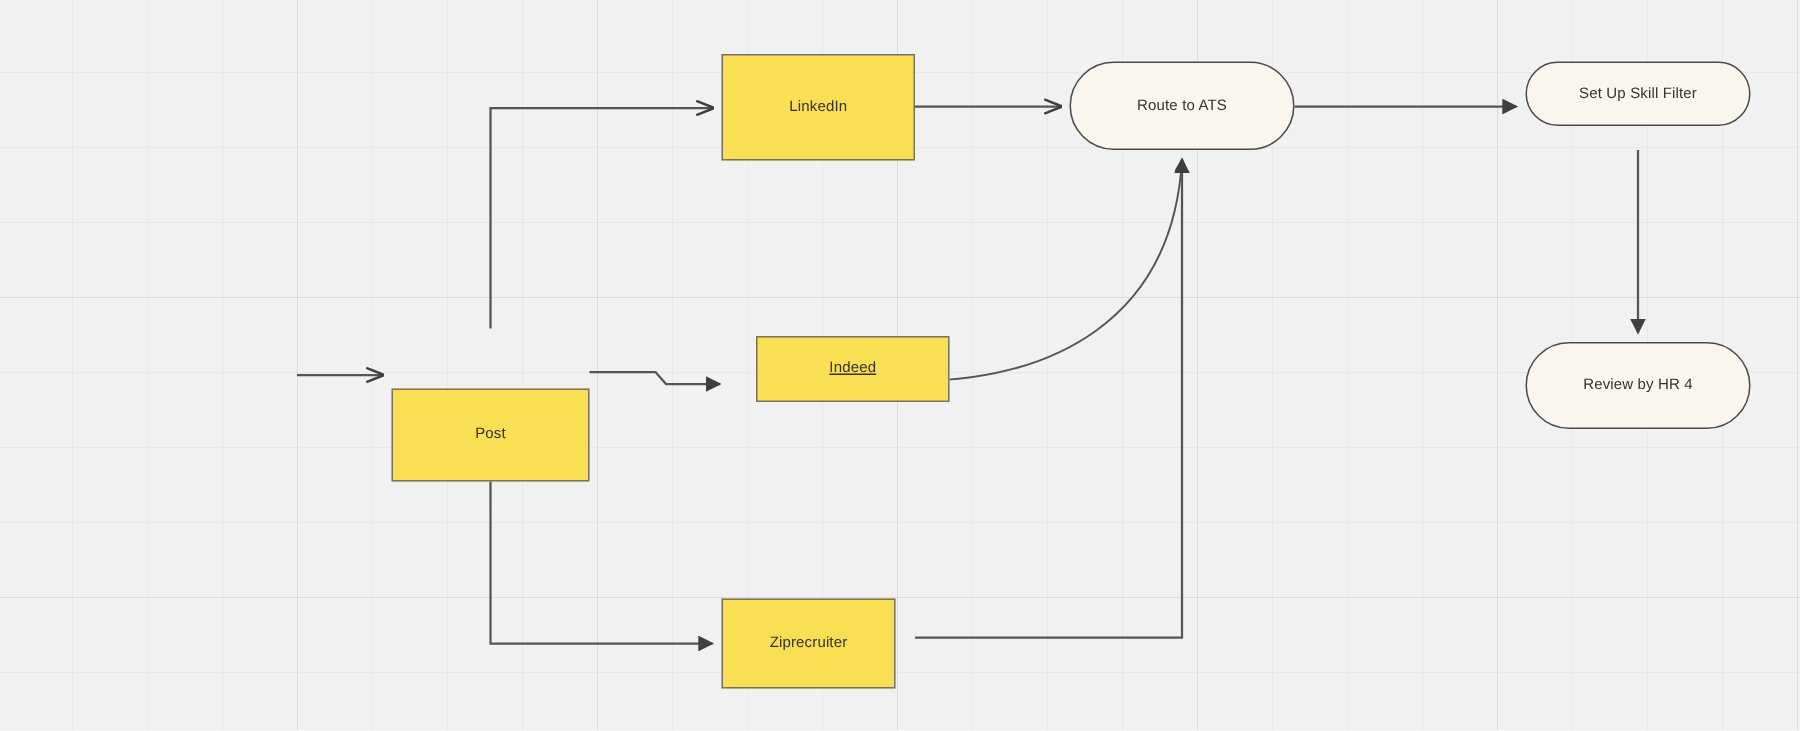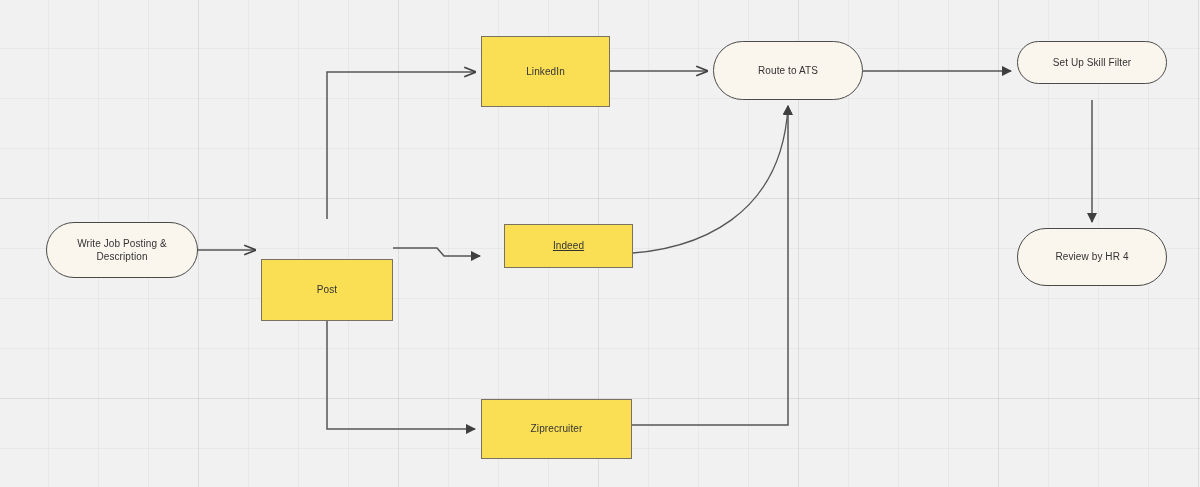--- a/index.html
+++ b/index.html
@@ -90,38 +90,34 @@
 
       <path d="M 610 425 L 788 425 L 788 106" marker-end="url(#arrow)"></path>
 
       <path d="M 863 71 L 1011 71" marker-end="url(#arrow)"></path>
 
       <path d="M 1092 100 L 1092 222" marker-end="url(#arrow)"></path>
 
     </g>
   </svg>
 
-  <div class="node node-terminal" style="left:46px; top:222px; width:152px; height:56px;">
-    <span class="node-label">Write Job Posting &amp;
-Description</span>
-  </div>
 
   <div class="node node-process" style="left:261px; top:219px; width:132px; height:62px;margin-top:40px;">
     <span class="node-label">Post</span>
   </div>
 
   <div class="node node-process" style="left:481px; top:36px; width:129px; height:71px;">
     <span class="node-label">LinkedIn</span>
   </div>
 
   <div class="node node-process" style="left:504px; top:224px; width:129px; height:44px;text-decoration:underline;">
     <span class="node-label">Indeed</span>
   </div>
 
-  <div class="node node-process" style="left:481px; top:399px; width:151px; height:60px;">
+  <div class="node node-process" style="left:481px; top:399px; width:116px; height:60px;">
     <span class="node-label">Ziprecruiter</span>
   </div>
 
   <div class="node node-terminal" style="left:713px; top:41px; width:150px; height:59px;justify-content:center;">
     <span class="node-label">Route to ATS</span>
   </div>
 
   <div class="node node-terminal" style="left:1017px; top:41px; width:150px; height:43px;">
     <span class="node-label">Set Up Skill Filter</span>
   </div>

